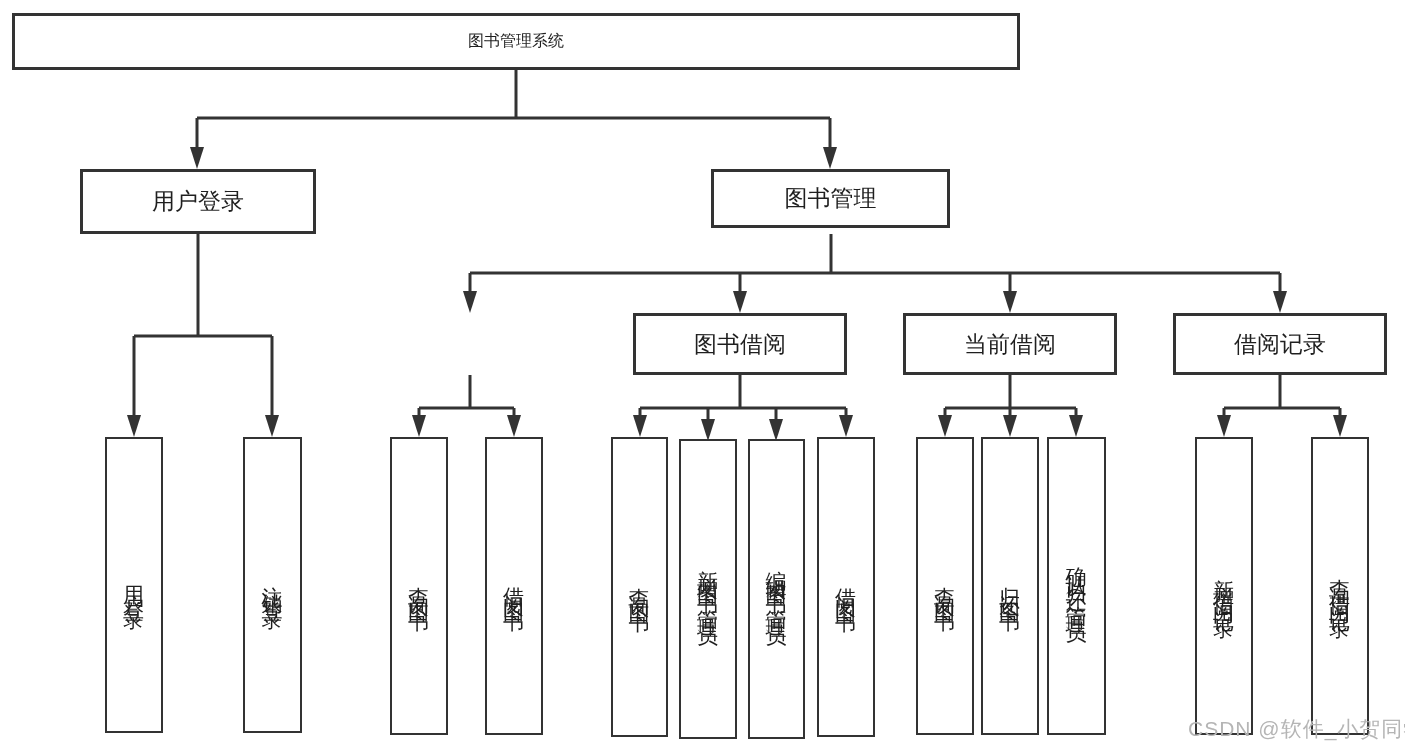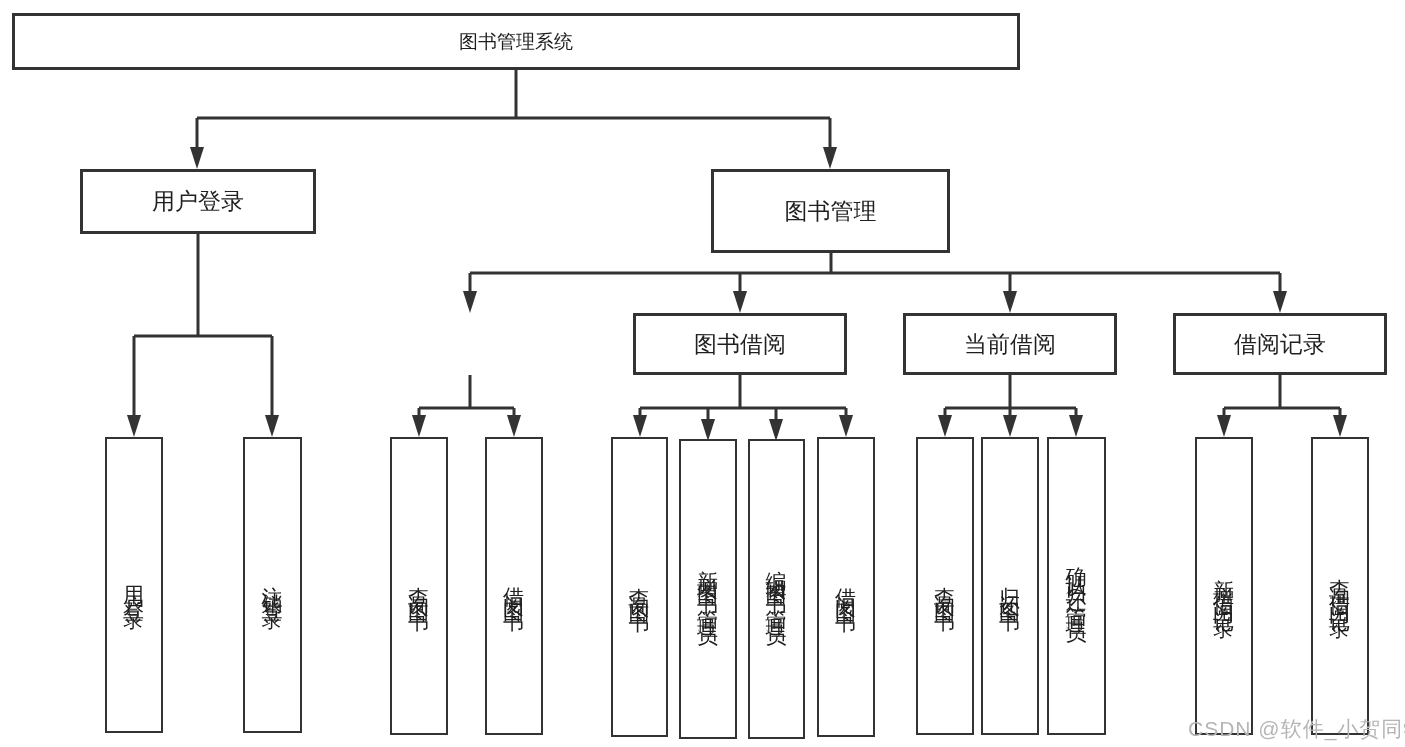--- a/index.html
+++ b/index.html
@@ -26,37 +26,37 @@
     box-sizing: border-box;
     background: #ffffff;
     border: 3px solid #333333;
     display: flex;
     align-items: center;
     justify-content: center;
     color: #1f1f1f;
     text-align: center;
     white-space: nowrap;
   }
-  .root-node  { font-size: 19px; text-align: center; }
+  .root-node  { font-size: 16px; text-align: center; }
   .lvl2-node  { font-size: 23px; }
   .lvl3-node  { font-size: 23px; }
   .leaf-node {
     border-width: 2.5px;
     font-size: 21px;
     writing-mode: vertical-rl;
     text-orientation: mixed;
     letter-spacing: 8px;
     line-height: 1;
     white-space: normal;
     padding: 4px 0;
   }
   
   #n-root   { left: 12px;   top: 13px;  width: 1008px; height: 57px; }
   #n-login  { left: 80px;   top: 169px; width: 236px;  height: 65px; }
-  #n-mgmt   { left: 711px;  top: 169px; width: 239px;  height: 84px; }
+  #n-mgmt   { left: 711px;  top: 169px; width: 239px;  height: 59px; }
   #n-rec    { left: 363px;  top: 313px; width: 214px;  height: 62px; }
   #n-borrow { left: 633px;  top: 313px; width: 214px;  height: 62px; }
   #n-cur    { left: 903px;  top: 313px; width: 214px;  height: 62px; text-align: right; }
   #n-hist   { left: 1173px; top: 313px; width: 214px;  height: 62px; }
 
   #l-login-0  { left: 105px;  top: 437px; width: 58px; height: 296px; }
   #l-login-1  { left: 243px;  top: 437px; width: 59px; height: 296px; }
   #l-rec-0    { left: 390px;  top: 437px; width: 58px; height: 298px; }
   #l-rec-1    { left: 485px;  top: 437px; width: 58px; height: 298px; }
   #l-borrow-0 { left: 611px;  top: 437px; width: 57px; height: 300px; }

